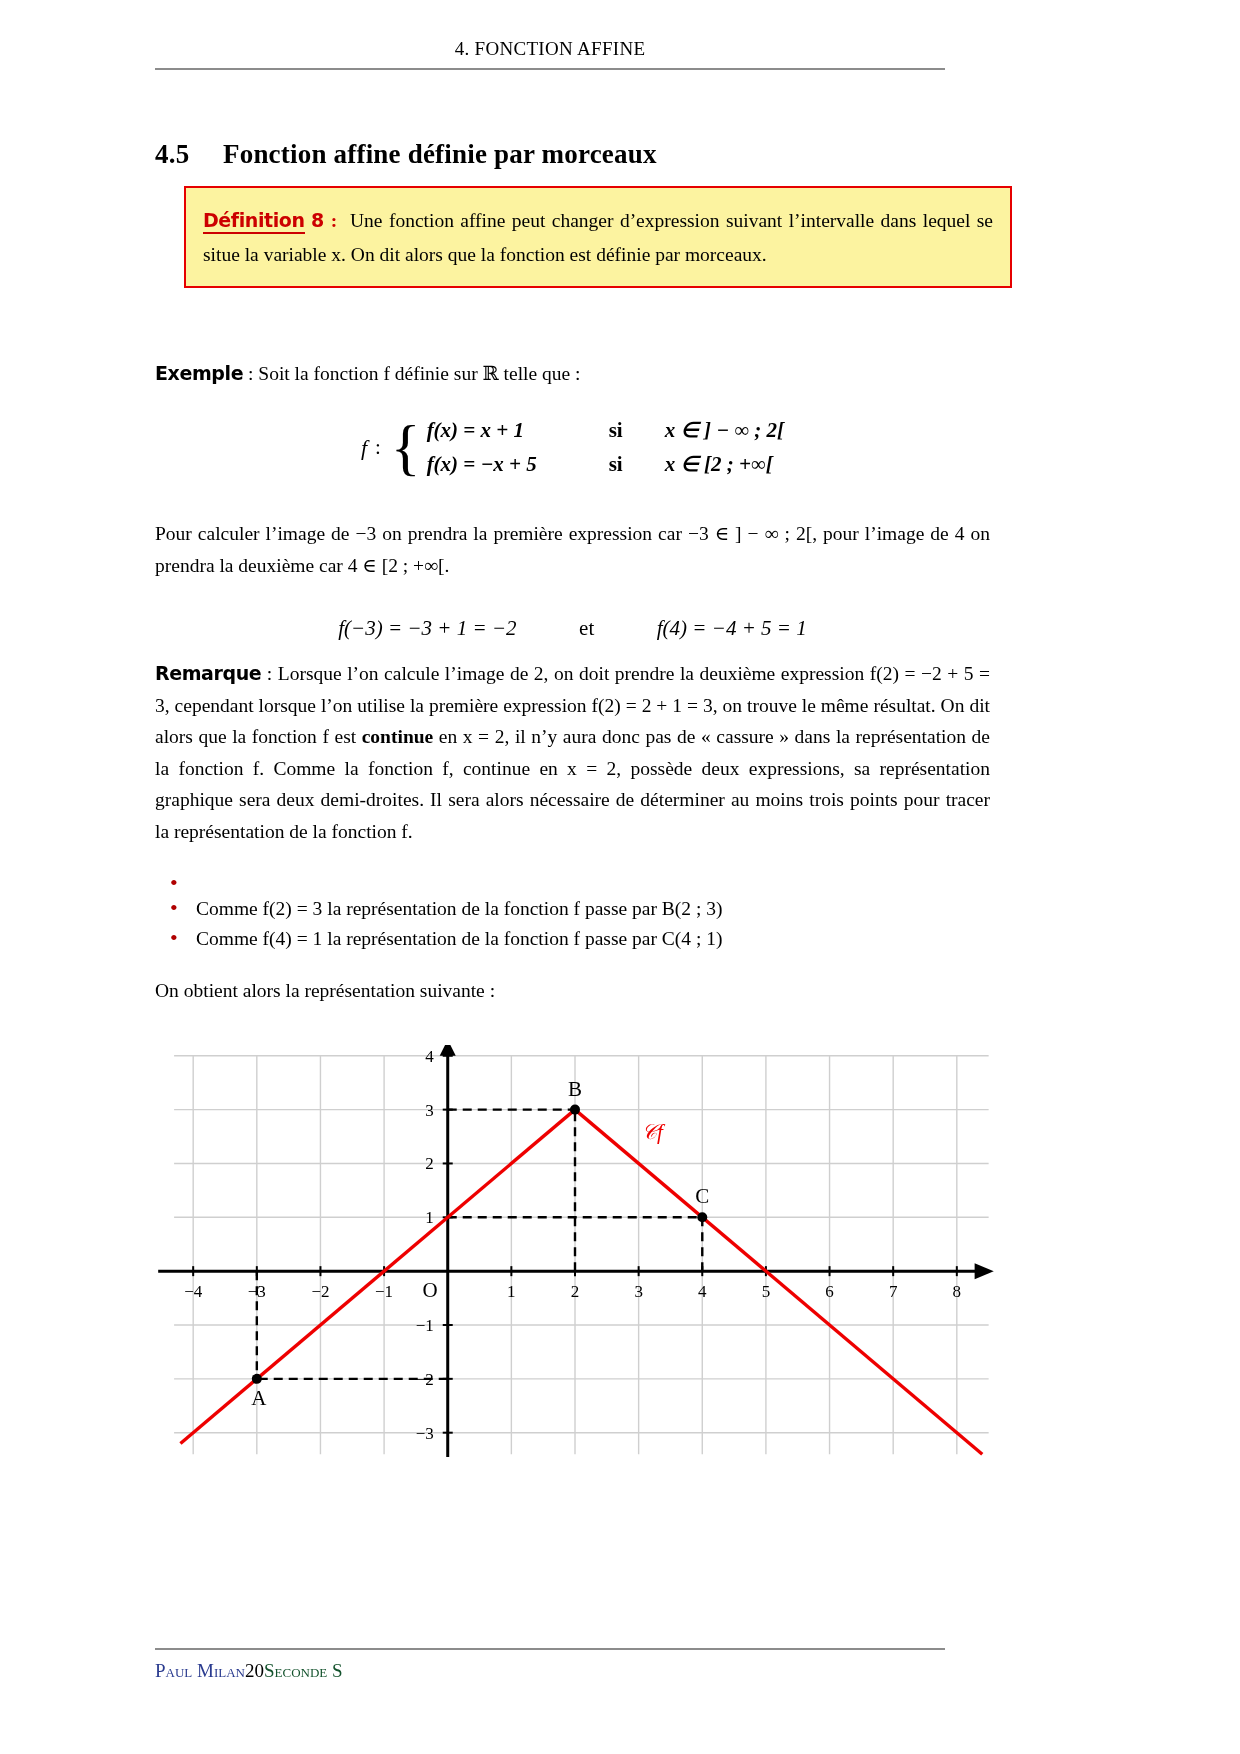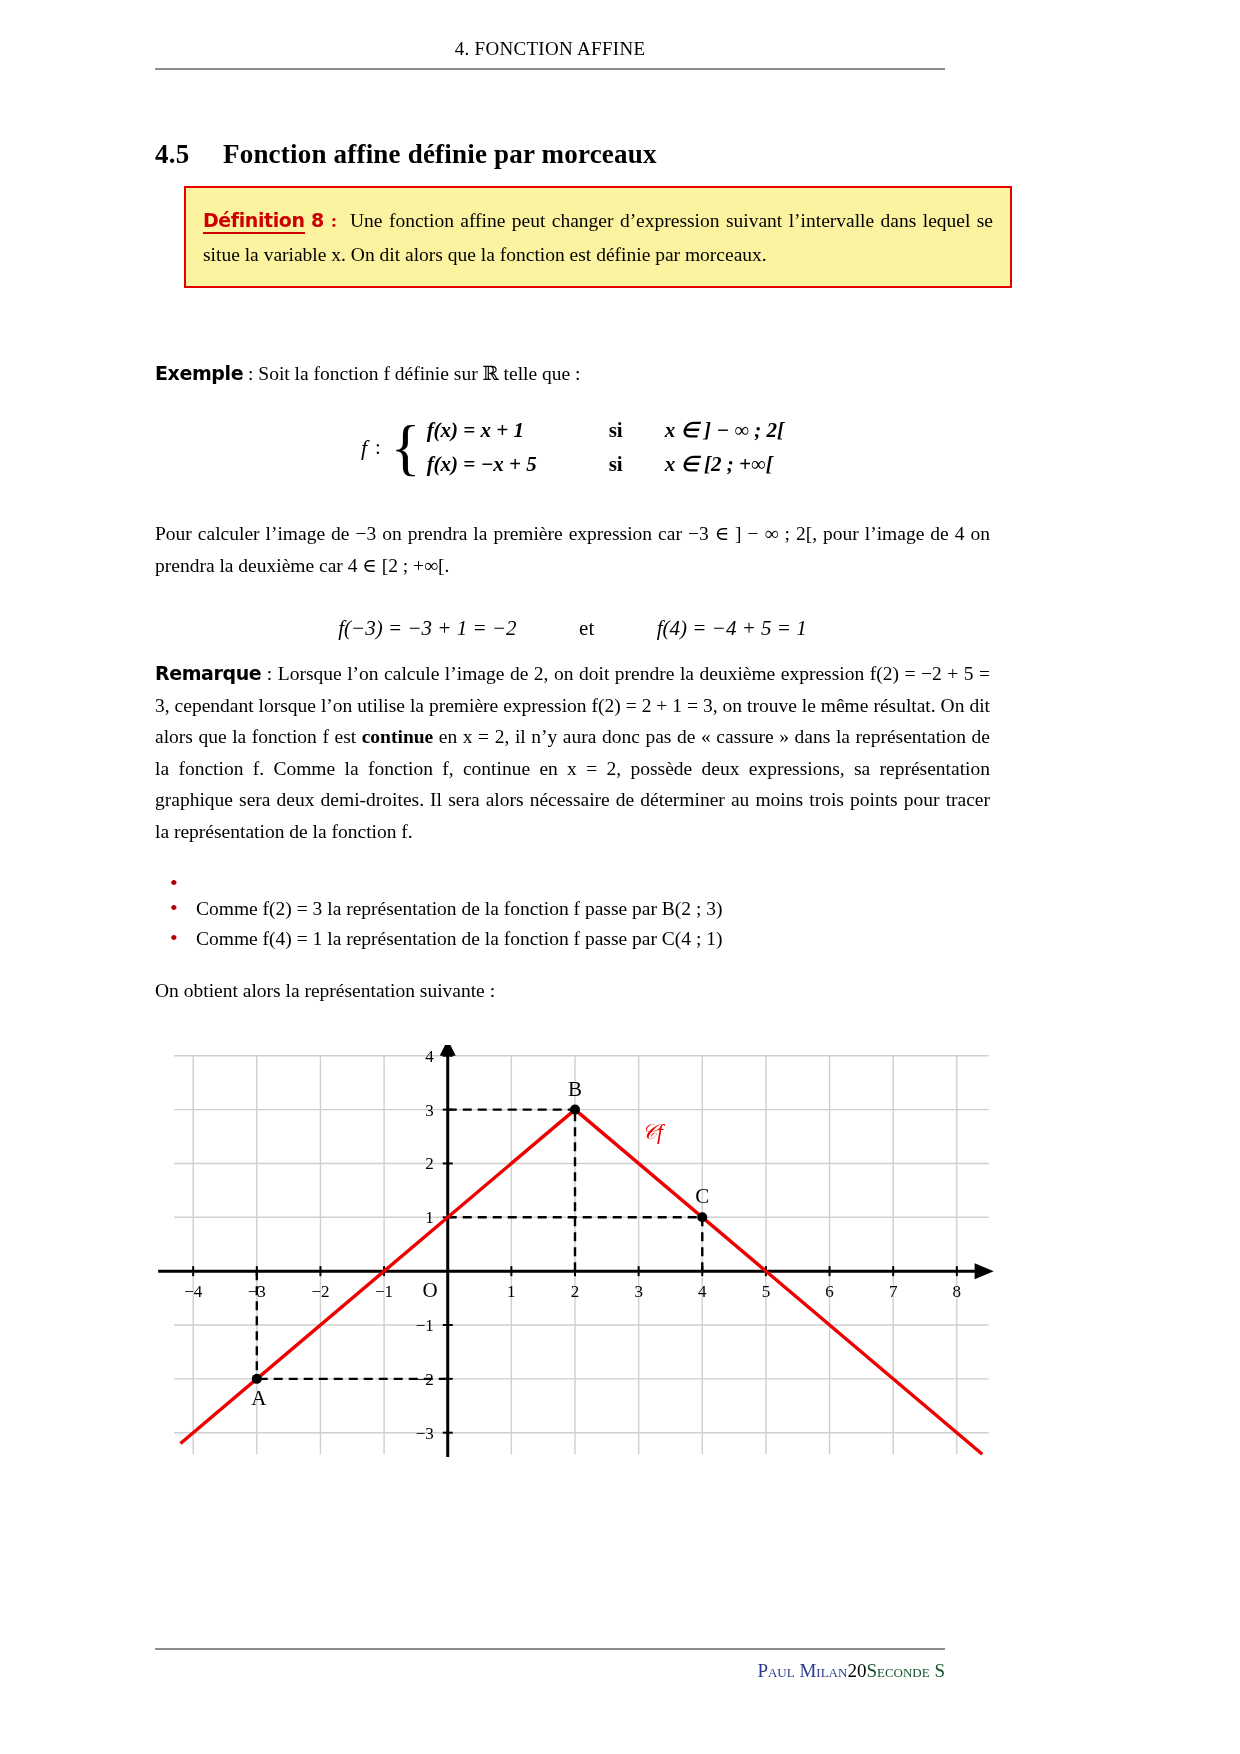--- a/index.html
+++ b/index.html
@@ -163,21 +163,21 @@
     width: 790px;
     height: 1.6px;
     background: #8c8c8c;
   }
   .footer {
     position: absolute;
     left: 155px;
     top: 1660px;
     width: 790px;
     display: flex;
-    justify-content: flex-end;
+    justify-content: flex-start;
     font-size: 19px;
     font-variant: small-caps;
   }
   .foot-left { color: #2a3b8f; }
   .foot-center { font-variant: normal; }
   .foot-right { color: #14532d; }
 </style>
 </head>
 <body>
 

